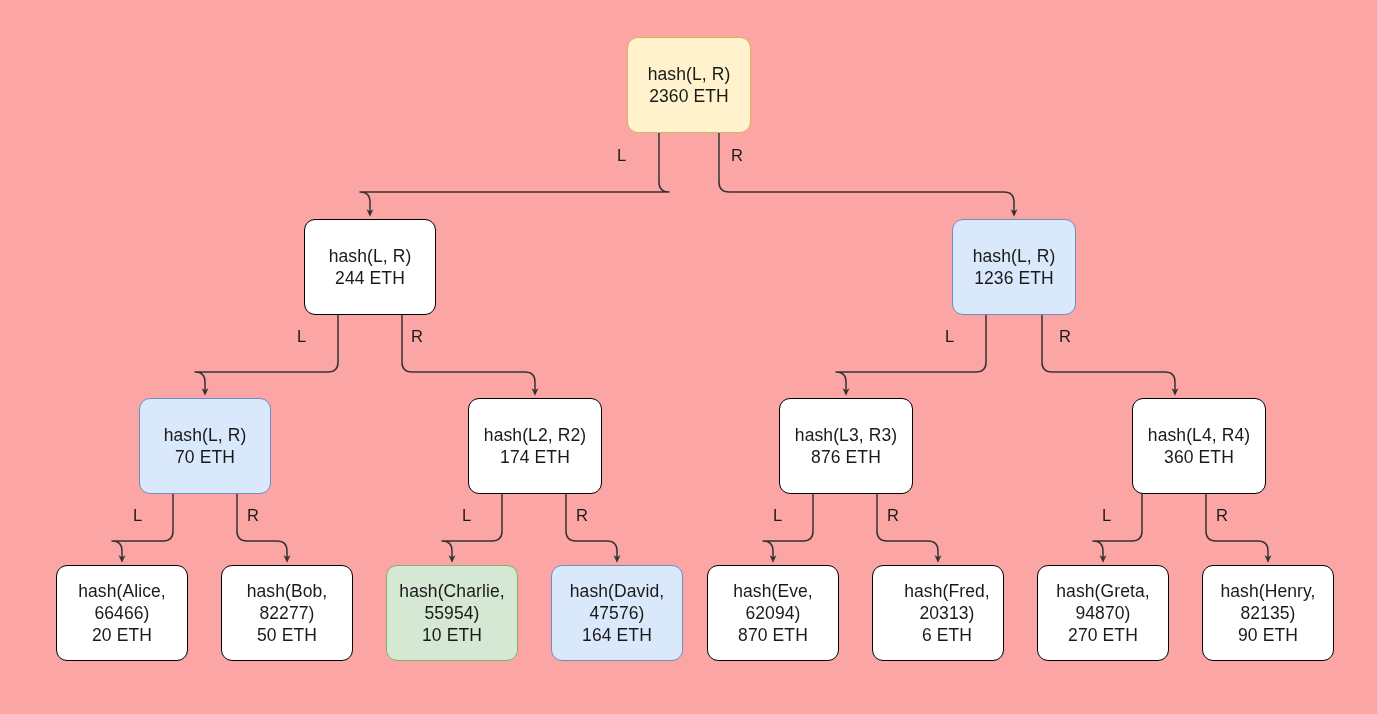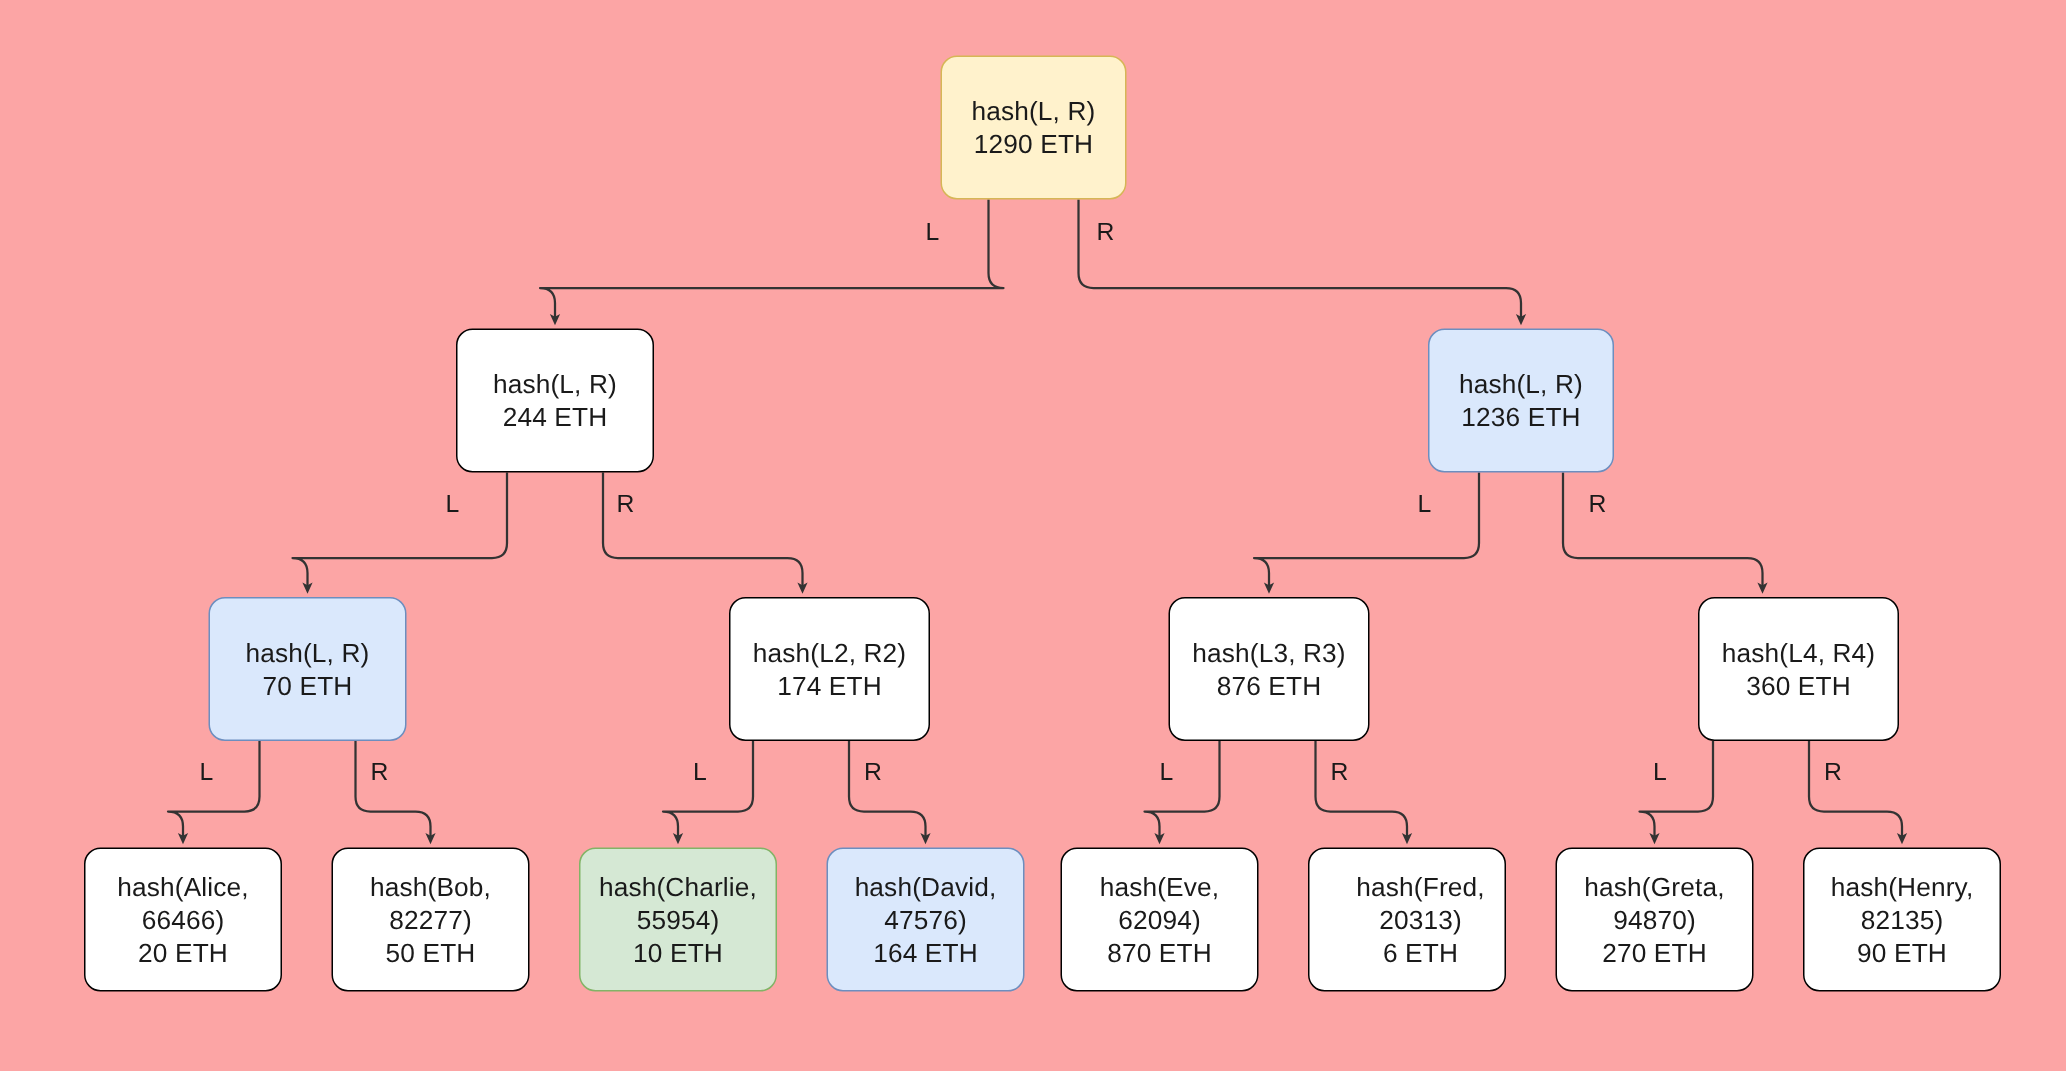--- a/index.html
+++ b/index.html
@@ -91,35 +91,35 @@
         <path d="M 813 494 L 813 531 Q 813 541 803 541 L 763 541 Q 773 541 773 551 L 773 559" marker-end="url(#arrowhead)"></path>
         <path d="M 877 494 L 877 531 Q 877 541 887 541 L 928 541 Q 938 541 938 551 L 938 559" marker-end="url(#arrowhead)"></path>
         <path d="M 1142 494 L 1142 531 Q 1142 541 1132 541 L 1093 541 Q 1103 541 1103 551 L 1103 559" marker-end="url(#arrowhead)"></path>
         <path d="M 1206 494 L 1206 531 Q 1206 541 1216 541 L 1258 541 Q 1268 541 1268 551 L 1268 559" marker-end="url(#arrowhead)"></path>
       </g>
   </svg>
 
   <div id="node-layer">
       <div class="node fill-yellow" style="left: 627px; top: 37px; width: 124px; height: 96px;">
         <span class="ln">hash(L, R)</span>
-        <span class="ln">1290 ETH</span>
+        <span class="ln">2360 ETH</span>
       </div>
       <div class="node" style="left: 304px; top: 219px; width: 132px; height: 96px;">
         <span class="ln">hash(L, R)</span>
         <span class="ln">244 ETH</span>
       </div>
       <div class="node fill-blue" style="left: 952px; top: 219px; width: 124px; height: 96px;">
         <span class="ln">hash(L, R)</span>
         <span class="ln">1236 ETH</span>
       </div>
       <div class="node fill-blue" style="left: 139px; top: 398px; width: 132px; height: 96px;">
         <span class="ln">hash(L, R)</span>
         <span class="ln">70 ETH</span>
       </div>
-      <div class="node" style="left: 468px; top: 398px; width: 134px; height: 96px; margin-left: 18px;">
+      <div class="node" style="left: 468px; top: 398px; width: 134px; height: 96px;">
         <span class="ln">hash(L2, R2)</span>
         <span class="ln">174 ETH</span>
       </div>
       <div class="node" style="left: 779px; top: 398px; width: 134px; height: 96px;">
         <span class="ln">hash(L3, R3)</span>
         <span class="ln">876 ETH</span>
       </div>
       <div class="node" style="left: 1108px; top: 398px; width: 134px; height: 96px; margin-left: 24px;">
         <span class="ln">hash(L4, R4)</span>
         <span class="ln">360 ETH</span>

